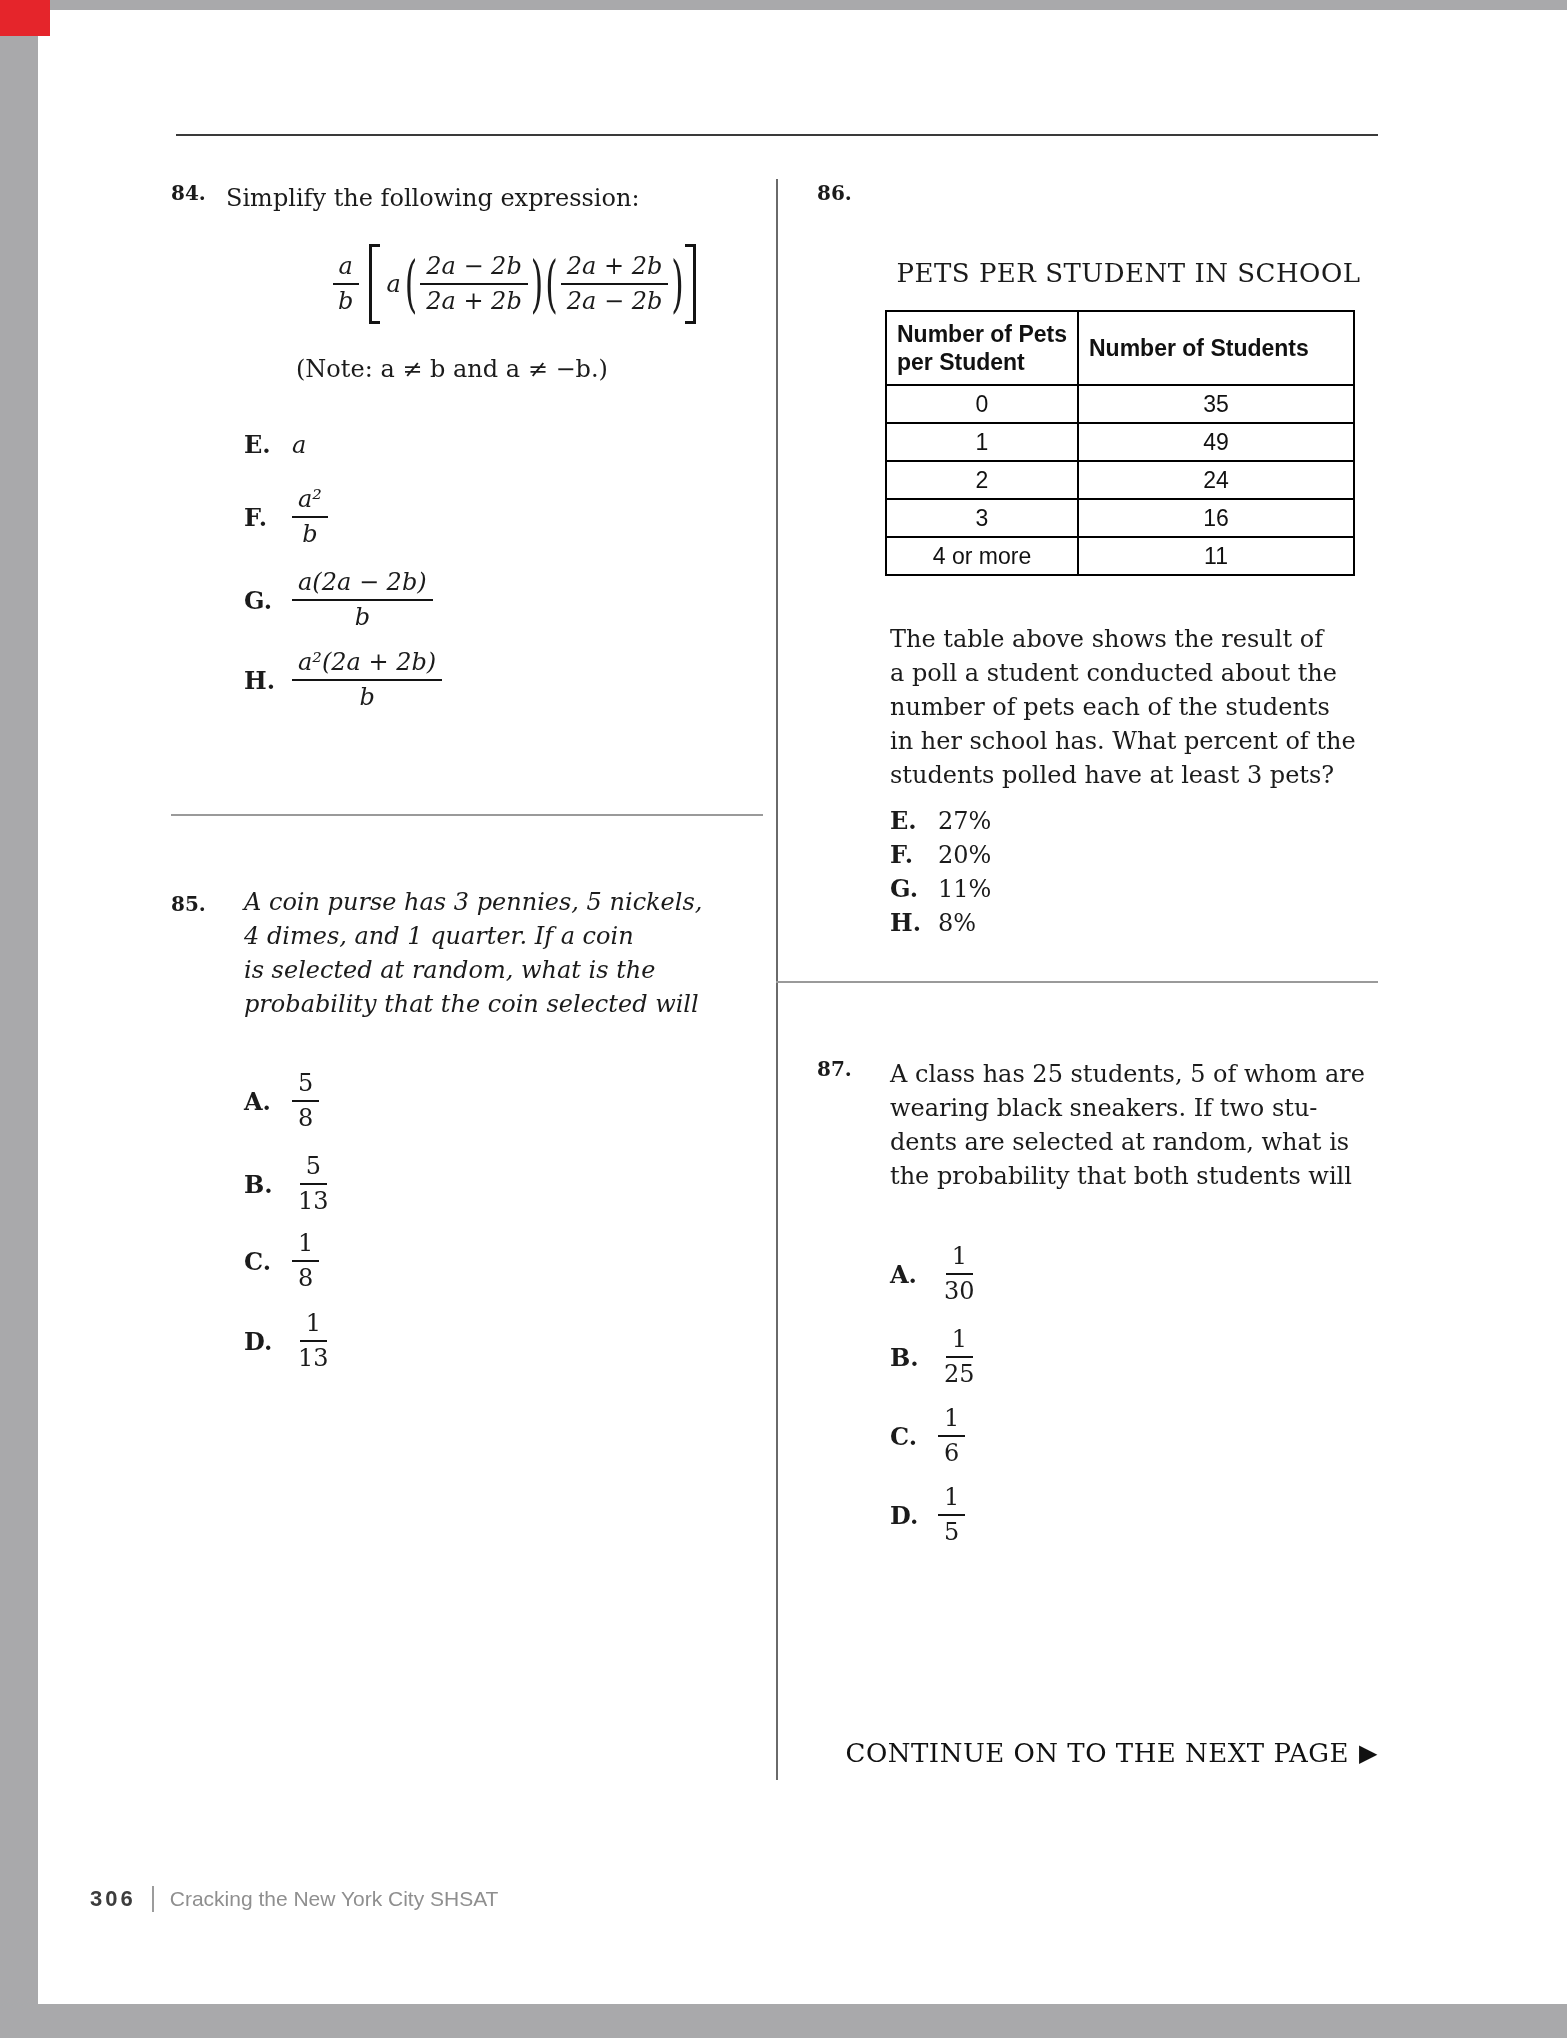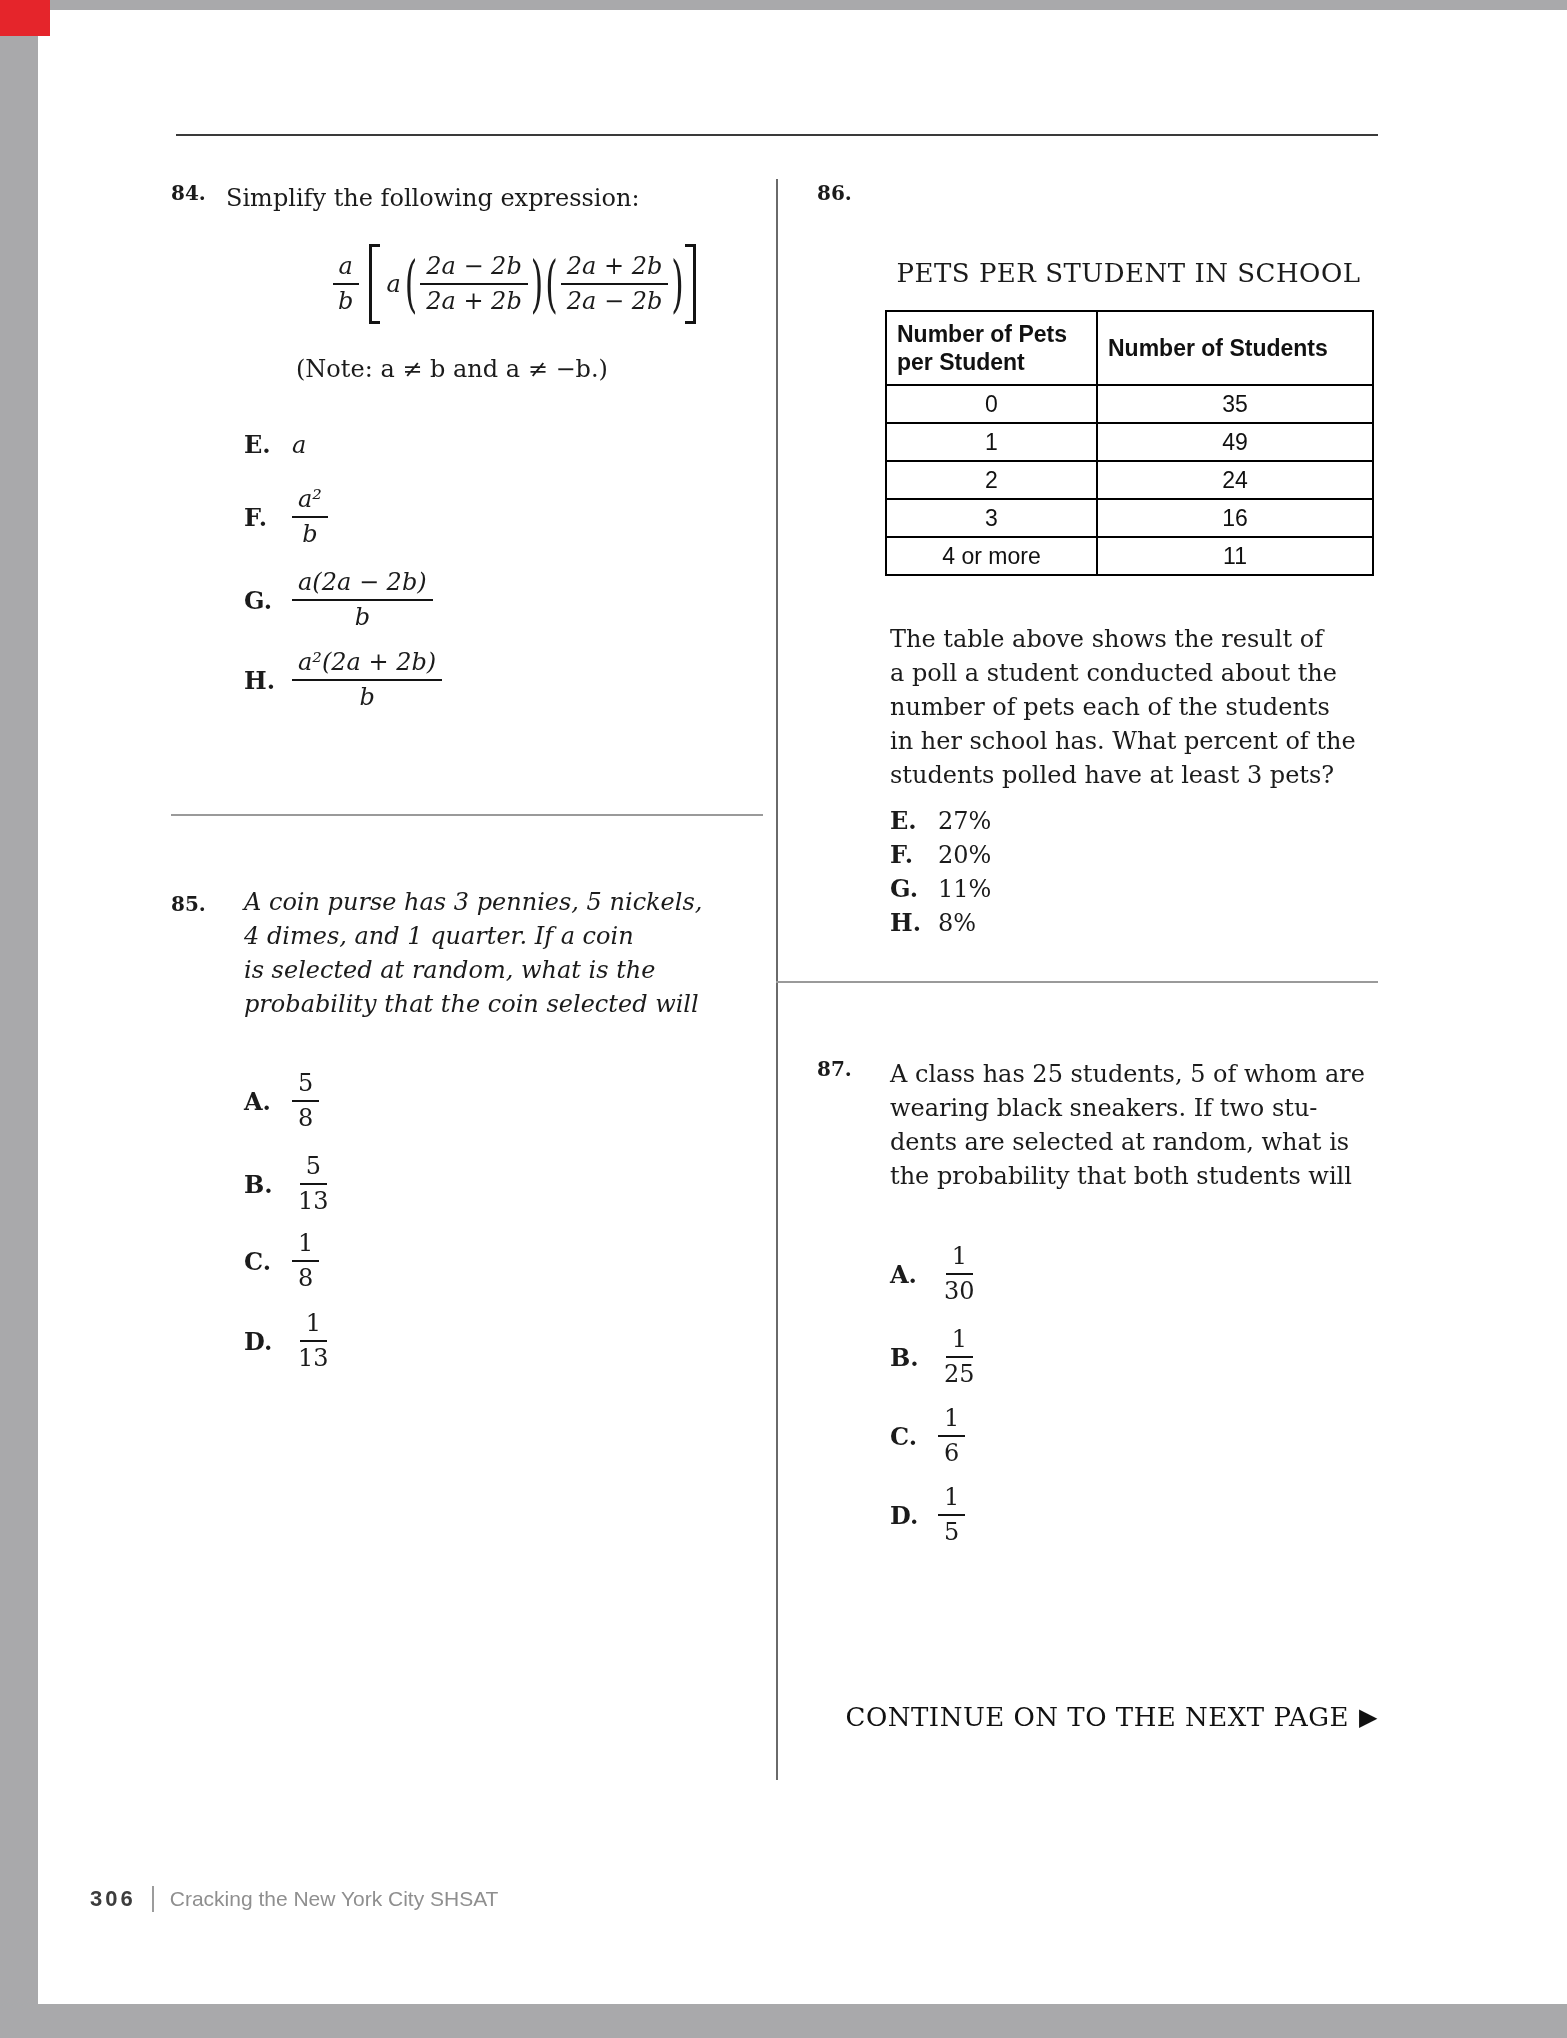--- a/index.html
+++ b/index.html
@@ -48,21 +48,21 @@
            font-style:normal; font-weight:400; }
 
   
   .table-title { font-size:26px; letter-spacing:.5px; text-align:center; white-space:nowrap; }
   table.pets { border-collapse:collapse; font-family:"Liberation Sans",sans-serif;
                font-size:23px; color:#111; }
   table.pets th, table.pets td { border:2px solid #000; }
   table.pets th { font-weight:bold; text-align:left; vertical-align:middle;
                   padding:8px 10px; line-height:28px; height:72px; }
   table.pets td { text-align:center; vertical-align:middle; height:38px; padding:2px 6px; }
-  .col-pets { width:211px;border-radius:23px; }
+  .col-pets { width:192px;border-radius:23px; }
   .col-students { width:276px; }
 
   
   .continue { display:flex; align-items:center; font-size:26px; letter-spacing:.5px;
               color:#111; white-space:nowrap; }
   .continue .tri { font-size:24px; margin-left:10px; font-family:"DejaVu Sans",sans-serif; }
   .footer { display:flex; align-items:center; font-family:"Liberation Sans",sans-serif; }
   .footer .pnum  { font-weight:bold; font-size:22px; letter-spacing:3px; color:#3c3c3c; }
   .footer .fdiv  { width:2px; height:26px; background:#9c9c9c; margin:0 16px; display:inline-block; }
   .footer .ftitle{ font-size:21px; color:#8f8f8f; }
@@ -259,21 +259,21 @@
   </span>
 </div>
 <div class="abs choice" style="left:890px; top:1484px;">
   <span class="clabel">D.</span>
   <span class="frac">
     <span class="fnum">1</span>
     <span class="fden">5</span>
   </span>
 </div>
 
-<div class="abs continue" style="right:189px; top:1702px;">
+<div class="abs continue" style="right:189px; top:1738px;">
   <span>CONTINUE ON TO THE NEXT PAGE</span>
   <span class="tri">▶</span>
 </div>
 
 <div class="abs footer" style="left:90px; top:1886px;justify-content:space-between;">
   <span class="pnum">306</span>
   <span class="fdiv"></span>
   <span class="ftitle">Cracking the New York City SHSAT</span>
 </div>
 

